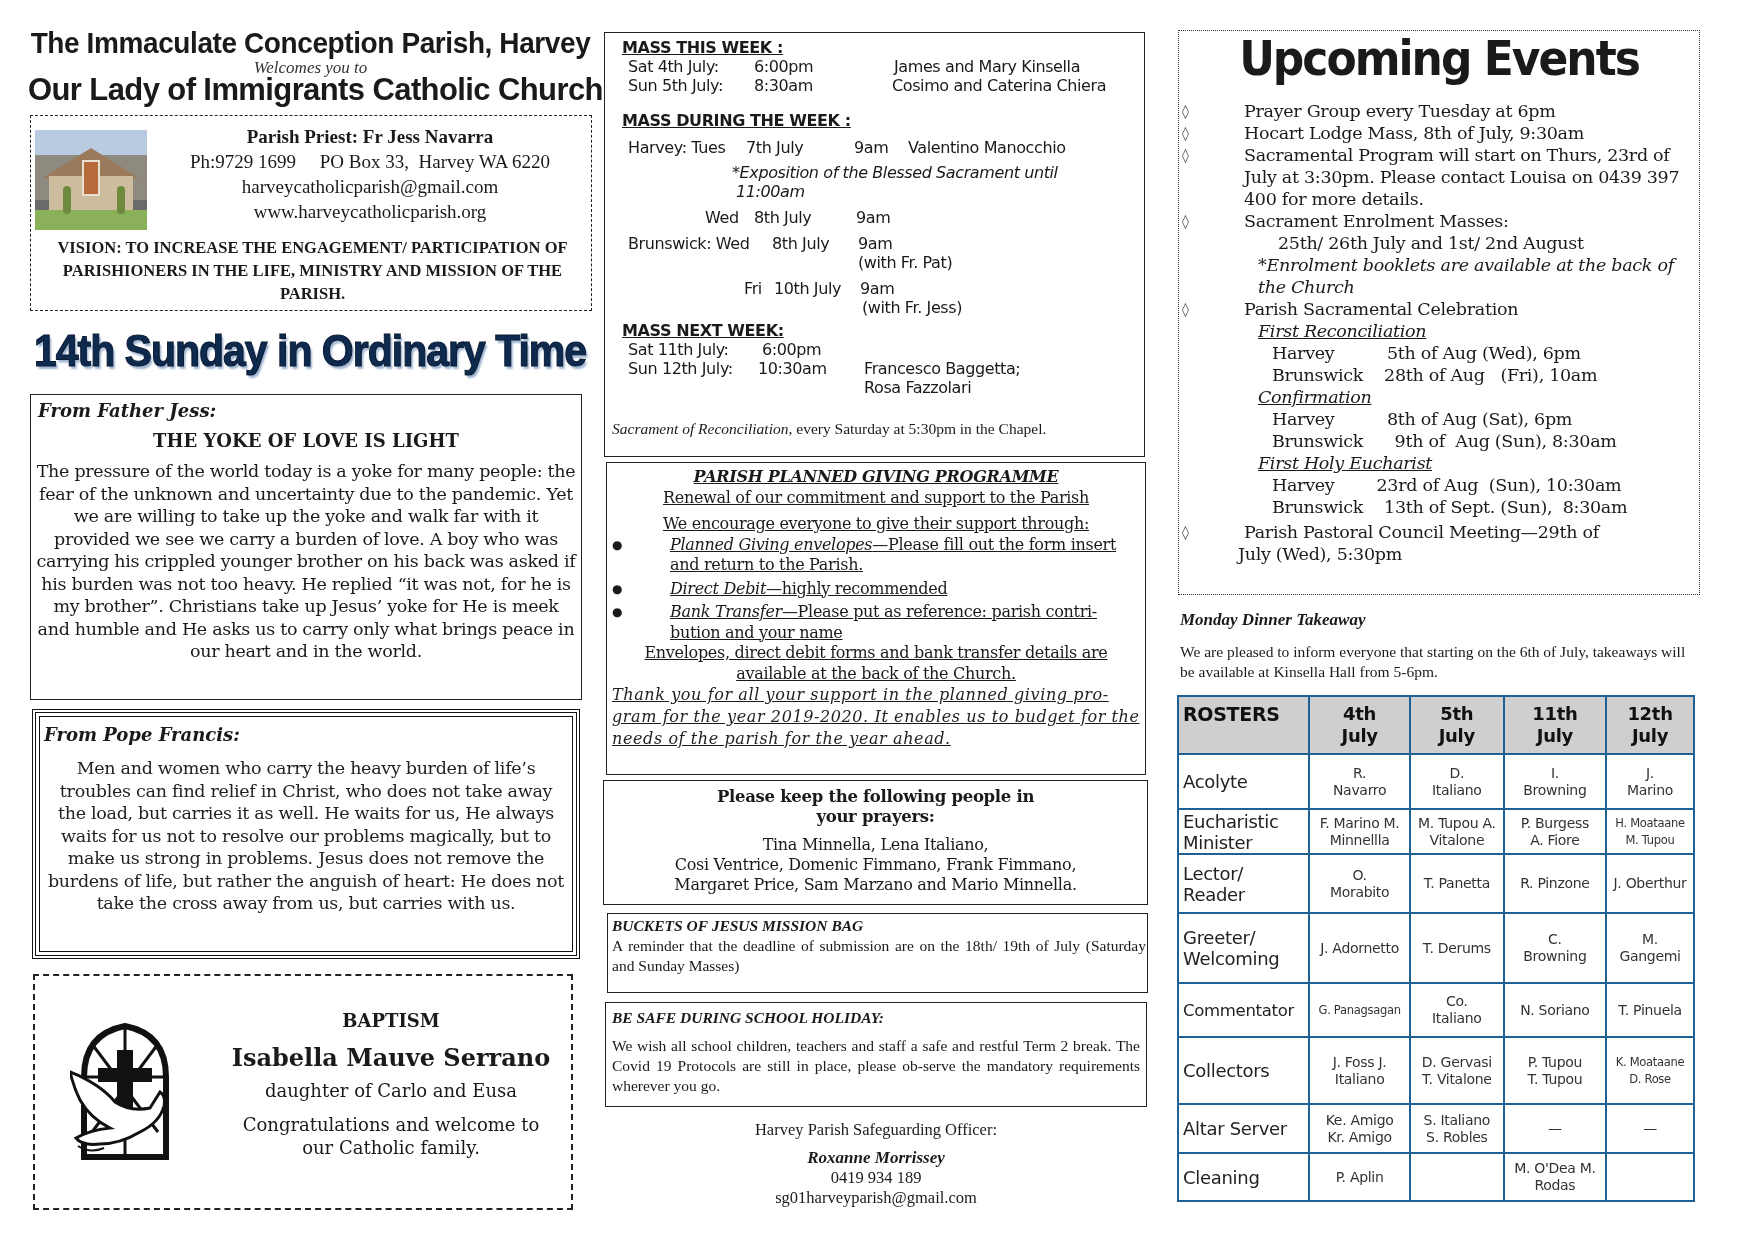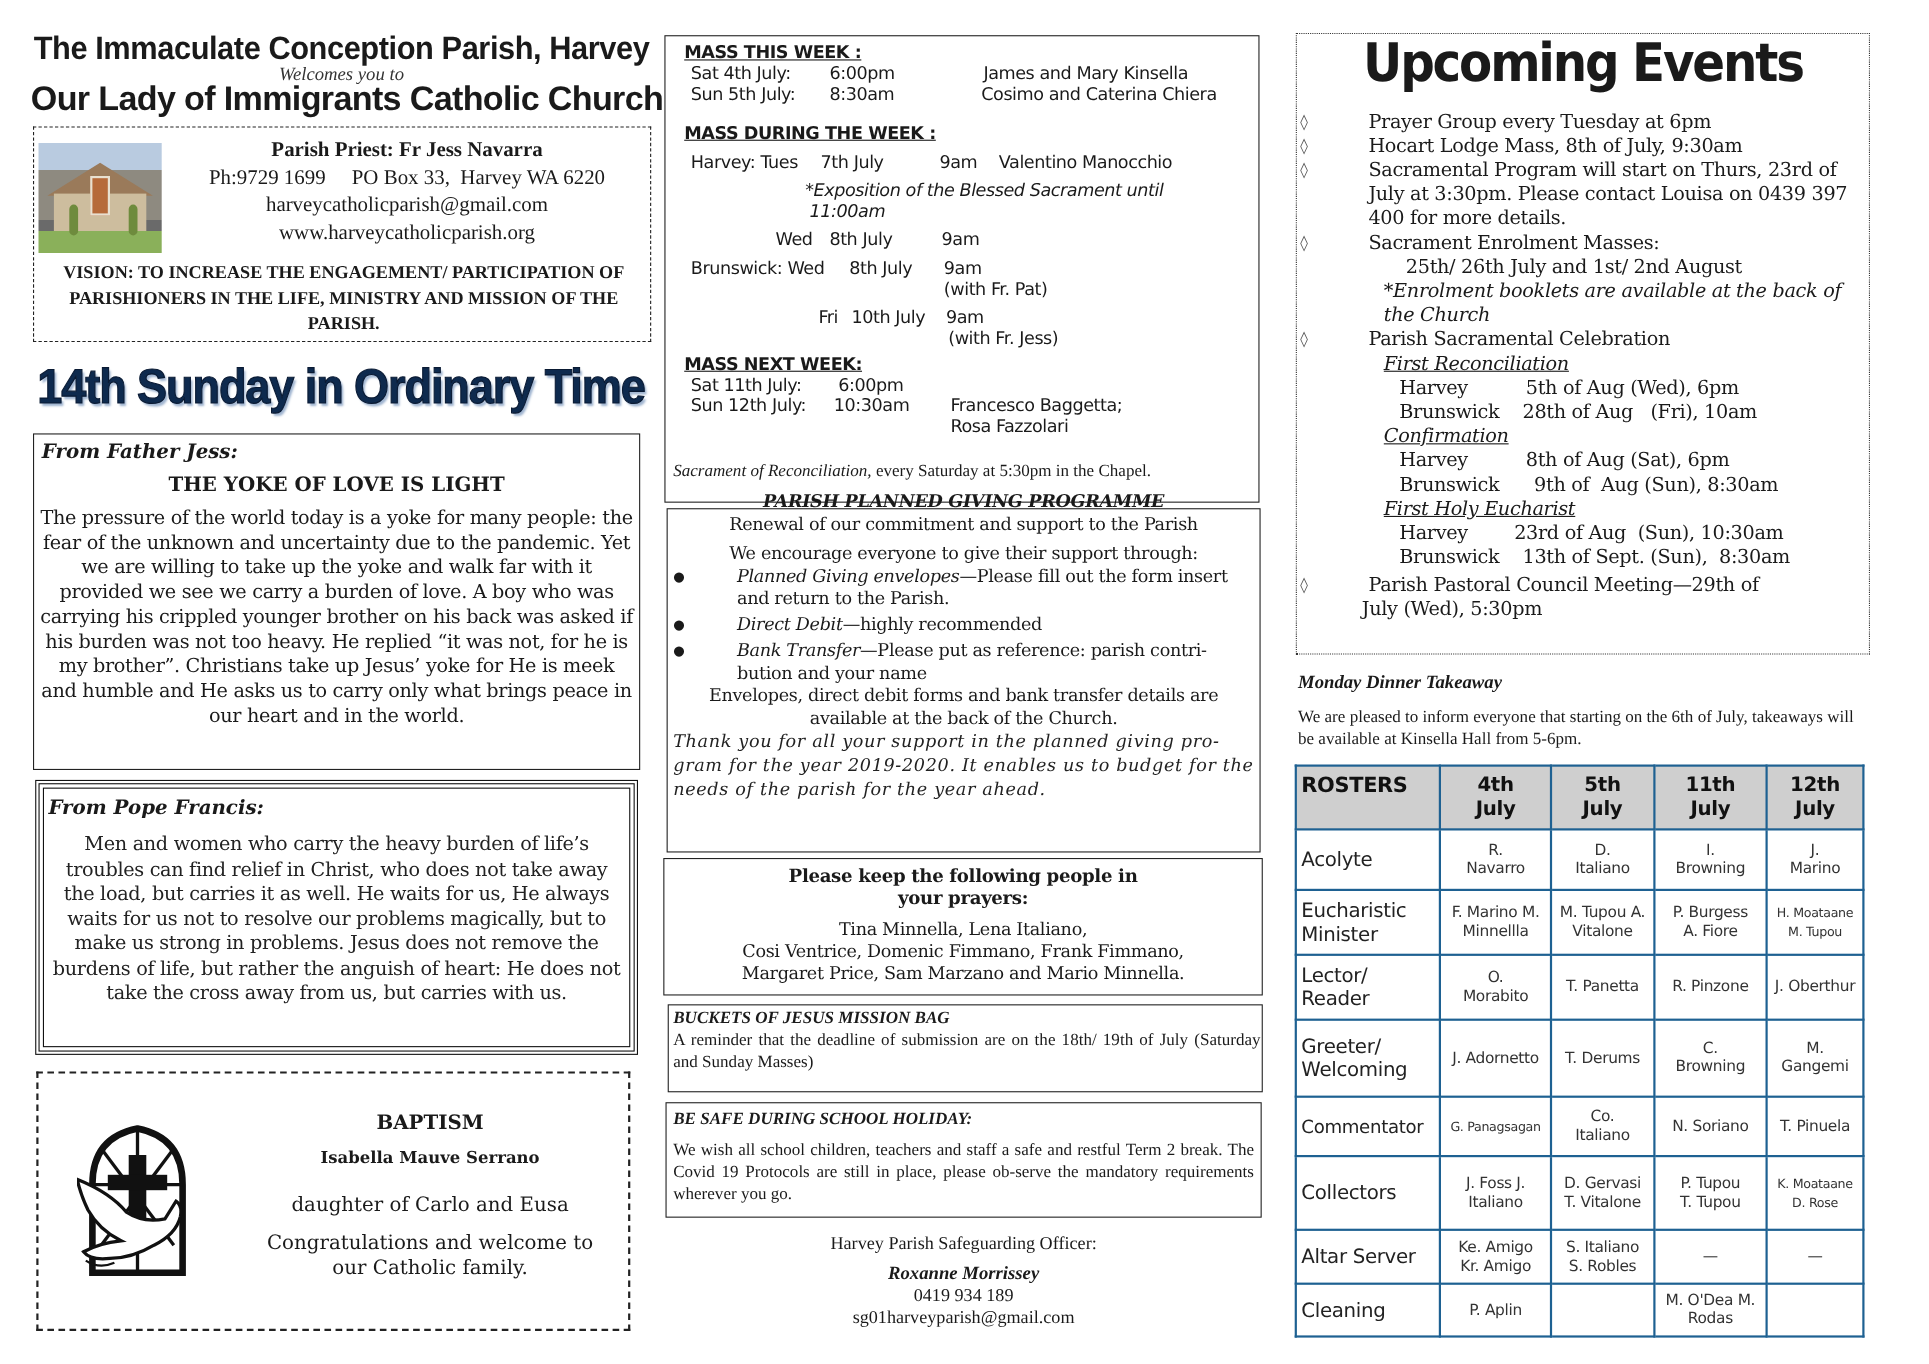--- a/index.html
+++ b/index.html
@@ -32,36 +32,36 @@
   .fj-body { left: 36px; top: 460px; width: 540px; text-align: center; font-family: "DejaVu Serif", serif; font-size: 17.5px; line-height: 22.5px; letter-spacing: -0.3px; }
 
   .pf-box { left: 32px; top: 709px; width: 548px; height: 250px; border: 3px double #111; outline: 1.5px solid #111; outline-offset: -8px; border-width: 4px; }
   .pf-label { left: 44px; top: 724px; font-family: "DejaVu Serif", serif; font-style: italic; font-weight: bold; font-size: 18px; }
   .pf-body { left: 44px; top: 757px; width: 524px; text-align: center; font-family: "DejaVu Serif", serif; font-size: 17.5px; line-height: 22.5px; letter-spacing: -0.3px; color: #222; }
 
   .bap-box { left: 33px; top: 974px; width: 540px; height: 236px; border: 2px dashed #222; border-style: dashed; }
   .bap-icon { left: 70px; top: 1022px; width: 110px; height: 150px; }
   .bap-text { left: 226px; top: 1010px; width: 330px; text-align: center; font-family: "DejaVu Serif", serif; font-size: 18px; }
   .bap-text .t1 { font-weight: bold; font-size: 18px; margin-bottom: 12px; }
-  .bap-text .t2 { font-weight: bold; font-size: 15px; margin-bottom: 24px; }
+  .bap-text .t2 { font-weight: bold; font-size: 24px; margin-bottom: 8px; }
   .bap-text .t3 { margin-bottom: 12px; }
   .bap-text .t4 { line-height: 23px; }
 
   
   .mass-box { left: 604px; top: 32px; width: 541px; height: 425px; }
   .mass { left: 612px; top: 38px; width: 530px; font-family: "DejaVu Sans", sans-serif; font-size: 16px; line-height: 19px; letter-spacing: -0.4px; margin-left: 10px; }
   .mass .h { font-weight: bold; text-decoration: underline; }
   .row { position: relative; height: 19px; white-space: nowrap; }
   .row span { position: absolute; top: 0; }
   .mass .it { font-style: italic; }
   .recon { left: 612px; top: 420px; width: 530px; font-family: "Liberation Serif", serif; font-size: 15.5px; white-space: nowrap; }
   .recon i { font-style: italic; }
 
   .giving-box { left: 606px; top: 462px; width: 540px; height: 313px; }
-  .giving { left: 612px; top: 446px; width: 528px; font-family: "DejaVu Serif", serif; font-size: 16px; line-height: 20.5px; letter-spacing: -0.3px; }
+  .giving { left: 612px; top: 467px; width: 528px; font-family: "DejaVu Serif", serif; font-size: 16px; line-height: 20.5px; letter-spacing: -0.3px; text-decoration: underline; }
   .giving .gt { text-align: center; font-weight: bold; font-style: italic; }
   .giving .gs { text-align: center; }
   .giving .bul { position: relative; padding-left: 58px; }
   .giving .bul::before { content: "\25CF"; position: absolute; left: 0; top: 0; font-size: 12px; }
   .giving .cursive { font-family: "DejaVu Serif", serif; font-style: italic; font-size: 16px; line-height: 22px; letter-spacing: 0.6px; color: #222; }
 
   .prayers-box { left: 603px; top: 780px; width: 545px; height: 125px; }
   .prayers { left: 603px; top: 787px; width: 545px; text-align: center; font-family: "DejaVu Serif", serif; font-size: 16px; line-height: 20px; letter-spacing: -0.3px; }
   .prayers .ph { font-weight: bold; font-size: 16.5px; margin-bottom: 8px; }
 
@@ -310,21 +310,21 @@
     <th style="padding:0 18px;">11th July</th>
     <th style="padding:0 14px;">12th July</th>
   </tr>
   <tr style="height:55px">
     <td class="role">Acolyte</td>
     <td style="padding:0 20px">R. Navarro</td>
     <td style="padding:0 14px">D. Italiano</td>
     <td style="padding:0 14px">I. Browning</td>
     <td style="padding:0 18px">J. Marino</td>
   </tr>
-  <tr style="height:59px">
+  <tr style="height:45px">
     <td class="role">Eucharistic Minister</td>
     <td style="padding:0 4px">F. Marino M. Minnellla</td>
     <td style="padding:0 6px">M. Tupou A. Vitalone</td>
     <td style="padding:0 10px">P. Burgess A. Fiore</td>
     <td class="small" style="padding:0 2px">H. Moataane M. Tupou</td>
   </tr>
   <tr style="height:59px">
     <td class="role" style="padding-right:40px">Lector/ Reader</td>
     <td style="padding:0 12px">O. Morabito</td>
     <td>T. Panetta</td>

